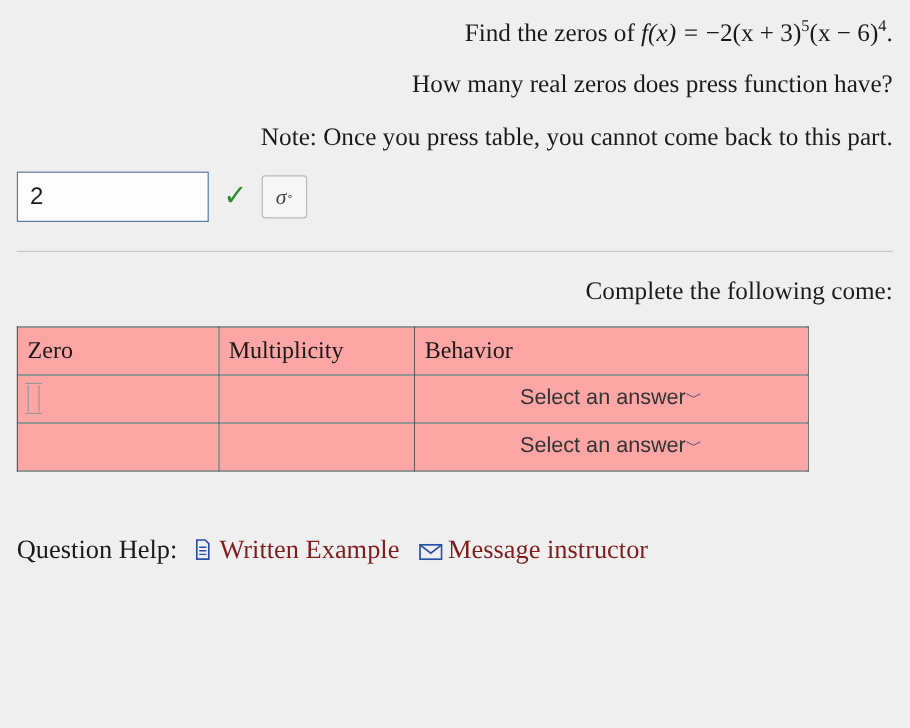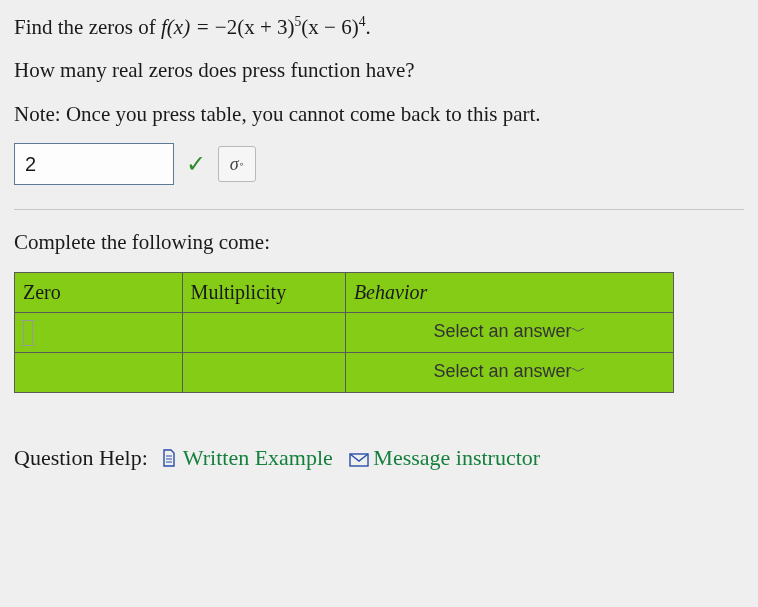--- a/index.html
+++ b/index.html
@@ -10,21 +10,21 @@
     font-size: 21px;
     color: #1a1a1a;
     background: #efefef;
     width: 758px;
     height: 607px;
     line-height: 1.4;
   }
   .math { font-family: "Cambria Math", Georgia, serif; font-style: italic; }
   .upright { font-style: normal; }
   sup { font-size: 0.65em; vertical-align: super; font-style: normal; }
-  .q-line { margin-bottom: 14px; }
+  .q-line { margin-bottom: 14px; text-align: right; }
   .answer-row { display: flex; align-items: center; gap: 8px; margin: 10px 0 24px 0; }
   .answer-box {
     width: 160px; height: 42px;
     border: 1px solid #5a7a9a;
     background: #fdfdfd;
     padding: 6px 10px;
     font-size: 20px;
     font-family: Arial, sans-serif;
     display: flex; align-items: center;
   }
@@ -42,46 +42,46 @@
   hr.sep { border: none; border-top: 1px solid #c8c8c8; margin: 0 0 18px 0; }
   table.zeros {
     border-collapse: collapse;
     width: 660px;
     font-family: Arial, Helvetica, sans-serif;
     font-size: 20px;
     margin-bottom: 4px;
   }
   table.zeros th, table.zeros td {
     border: 1px solid #5a5a5a;
-    background: #84cc16;
+    background: #fca5a5;
     text-align: left;
     font-weight: normal;
     height: 40px;
     padding: 4px 8px;
     vertical-align: middle;
     position: relative;
   }
   table.zeros th { font-family: Georgia, serif; }
   .col-zero { width: 178px; }
   .col-mult { width: 168px; }
-  .col-beh  { width: 350px; font-style: italic; }
+  .col-beh  { width: 350px; }
   .cell-input {
     width: 100%; height: 100%;
     border: none; outline: none;
     font-size: 18px; background: transparent;
     padding: 0;
   }
   .sel-box {
     display: flex; justify-content: center; align-items: center;
     width: 100%; height: 100%;
     font-size: 18px; color: #333;
   }
   .chev { color: #446; font-size: 14px; }
   .qhelp { margin-top: 50px; font-size: 22px; }
-  .qhelp a { color: #15803d; text-decoration: none; text-align: center; }
+  .qhelp a { color: #7f1d1d; text-decoration: none; text-align: center; }
   .icon-inline {
     display: inline-flex; align-items: center; justify-content: center;
     width: 20px; height: 18px; vertical-align: -2px;
     margin-right: 4px; color: #2a4fa8;
   }
   .cursor-mark {
     display:inline-block; width:10px;
     border-left:1px solid #999; border-right:1px solid #999;
     height:22px; position:relative; top:4px;
   }

